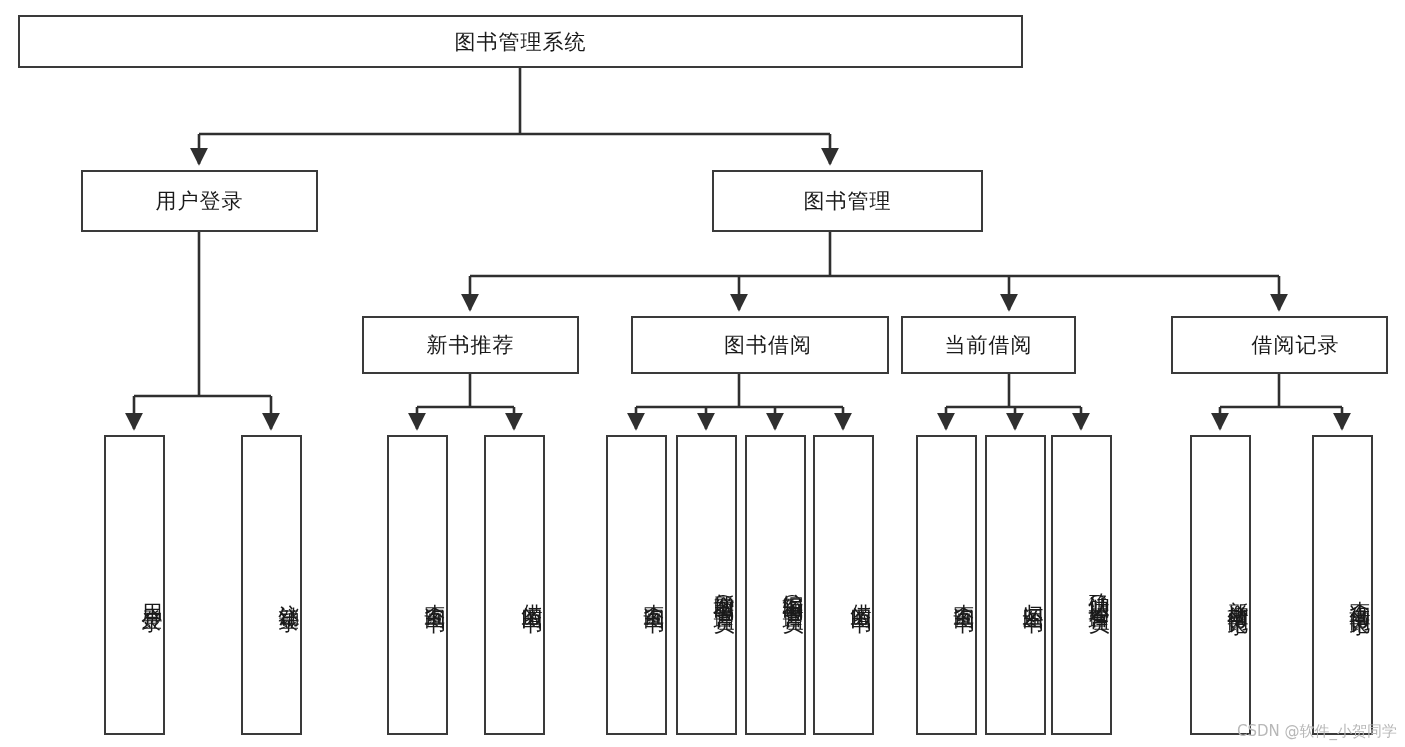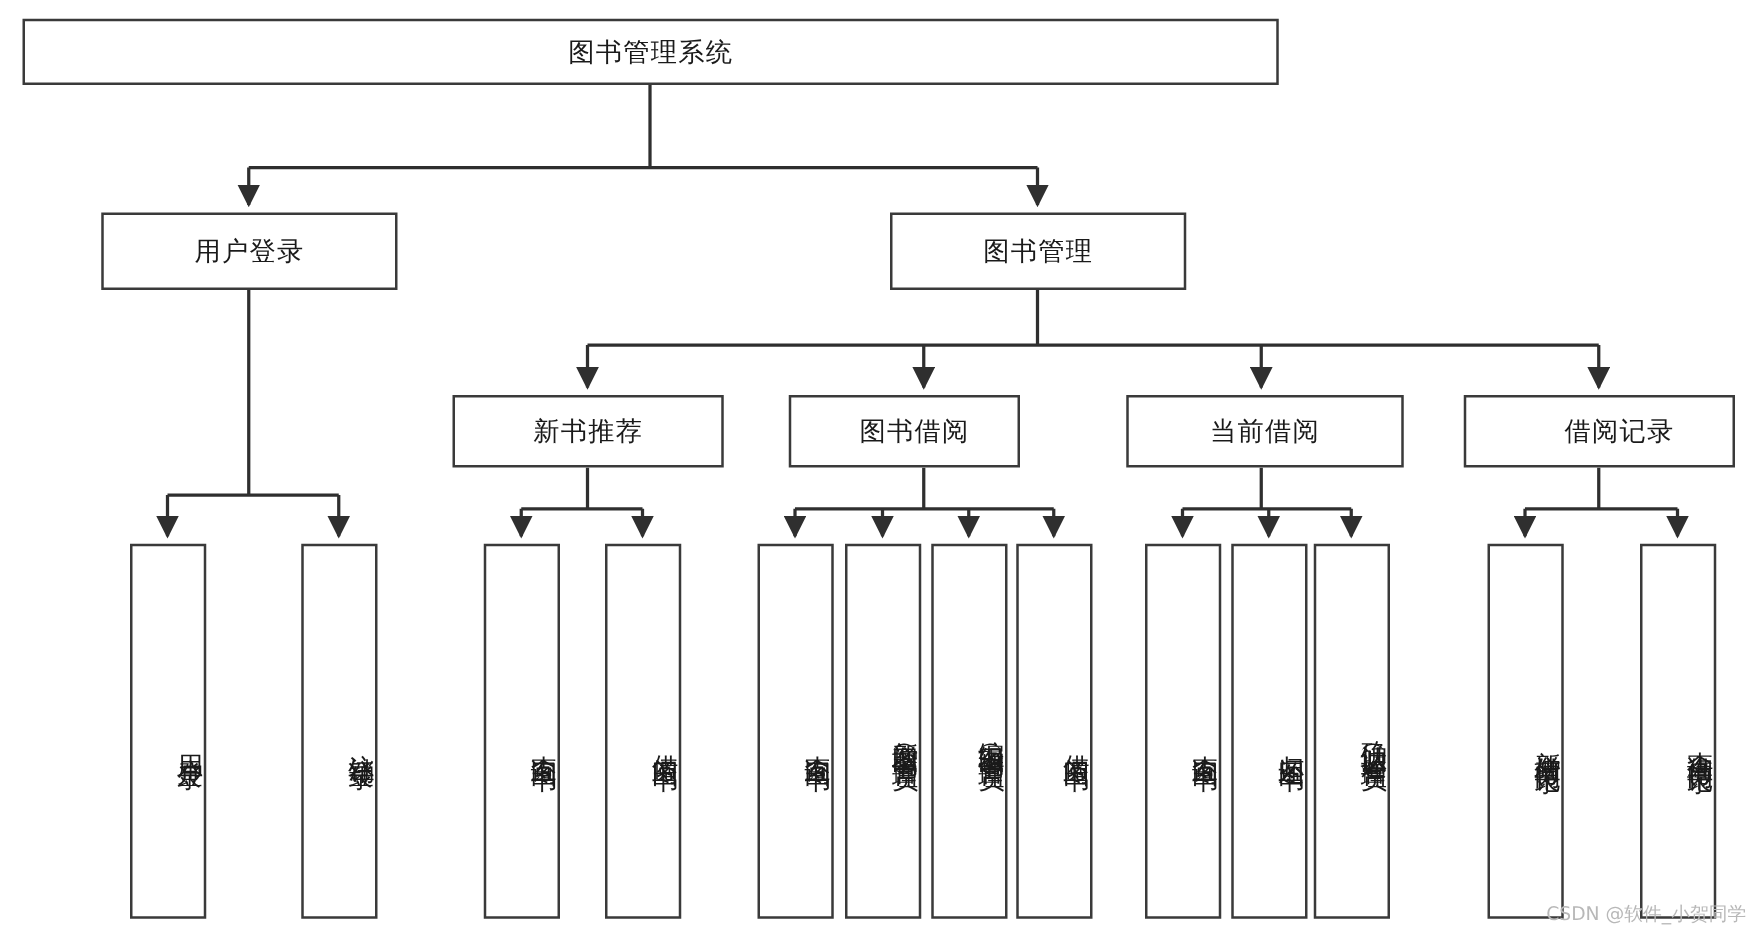--- a/index.html
+++ b/index.html
@@ -122,31 +122,31 @@
     </g>
   </svg>
 
   <div class="node h" style="left: 18px; top: 15px; width: 1005px; height: 53px;">
     <span>图书管理系统</span>
   </div>
 
   <div class="node h" style="left: 81px; top: 170px; width: 237px; height: 62px;">
     <span>用户登录</span>
   </div>
-  <div class="node h" style="left: 712px; top: 170px; width: 237px; height: 62px;">
+  <div class="node h" style="left: 712px; top: 170px; width: 271px; height: 62px;">
     <span>图书管理</span>
   </div>
 
   <div class="node h" style="left: 362px; top: 316px; width: 217px; height: 58px;">
     <span>新书推荐</span>
   </div>
-  <div class="node h" style="left: 631px; top: 316px; width: 185px; height: 58px; padding-left: 16px;">
+  <div class="node h" style="left: 631px; top: 316px; width: 258px; height: 58px; padding-left: 16px;">
     <span>图书借阅</span>
   </div>
-  <div class="node h" style="left: 901px; top: 316px; width: 222px; height: 58px;">
+  <div class="node h" style="left: 901px; top: 316px; width: 175px; height: 58px;">
     <span>当前借阅</span>
   </div>
   <div class="node h" style="left: 1171px; top: 316px; width: 217px; height: 58px; padding-left: 32px;">
     <span>借阅记录</span>
   </div>
 
   <div class="node v" style="left: 104px; top: 435px; width: 61px; height: 300px;">
     <span class="vlabel">用户登录</span>
   </div>
   <div class="node v" style="left: 241px; top: 435px; width: 61px; height: 300px;">

